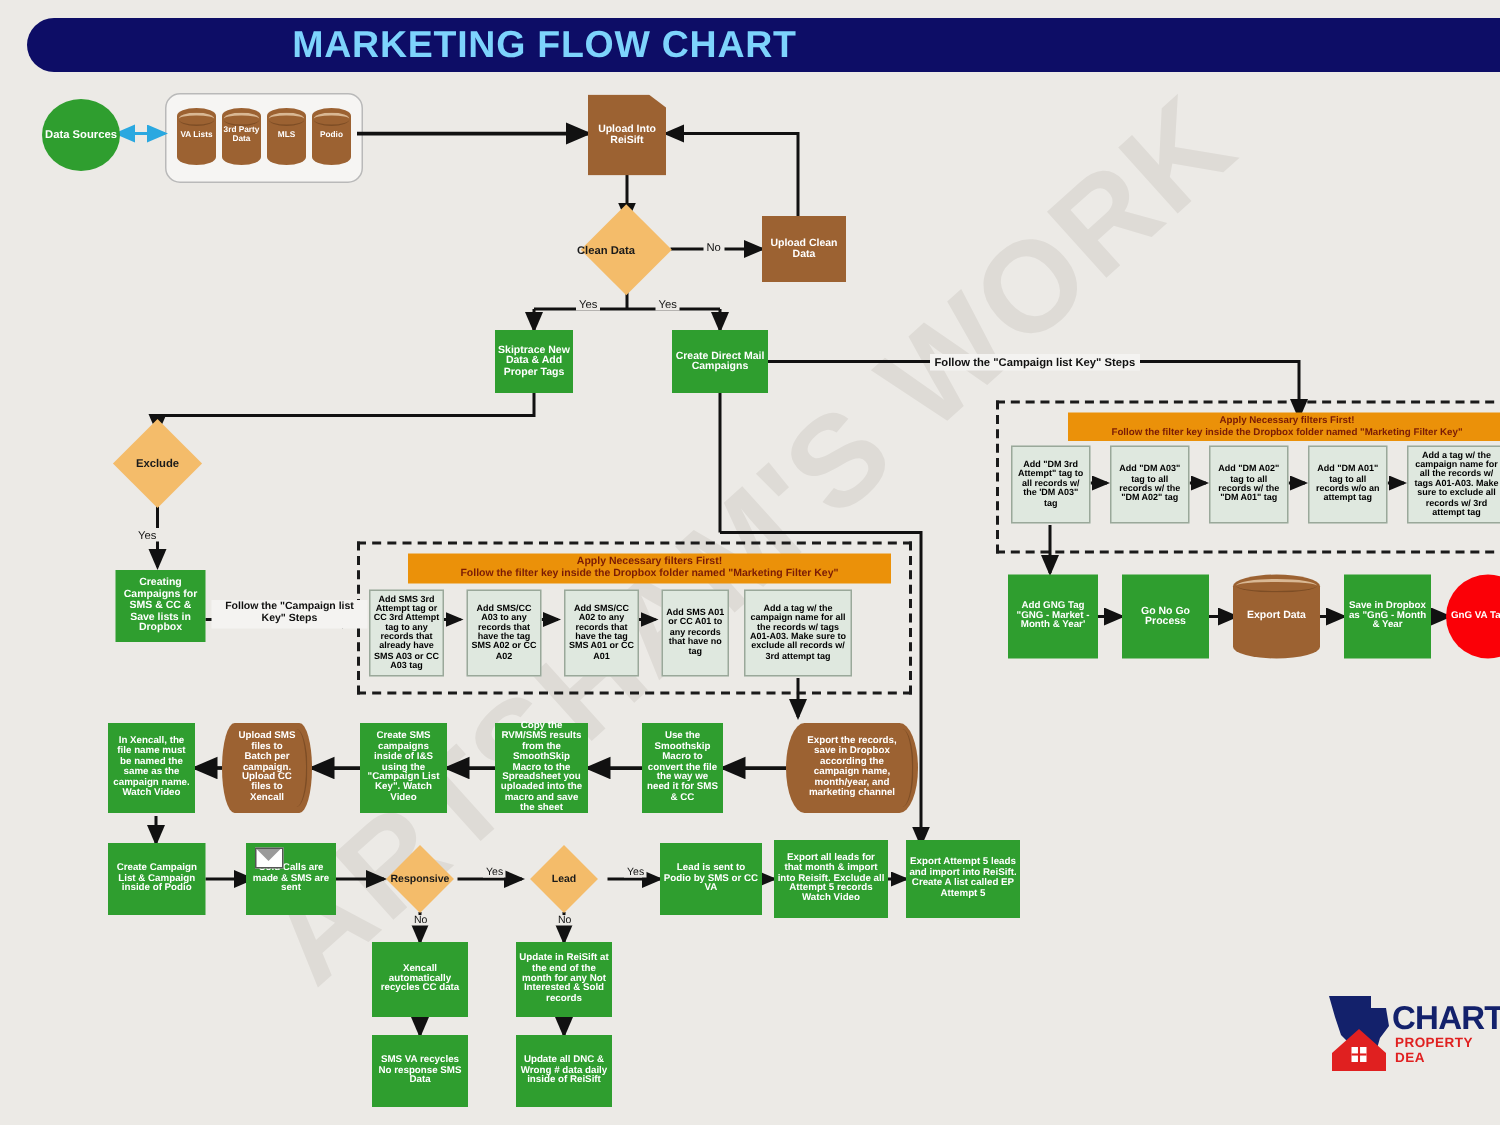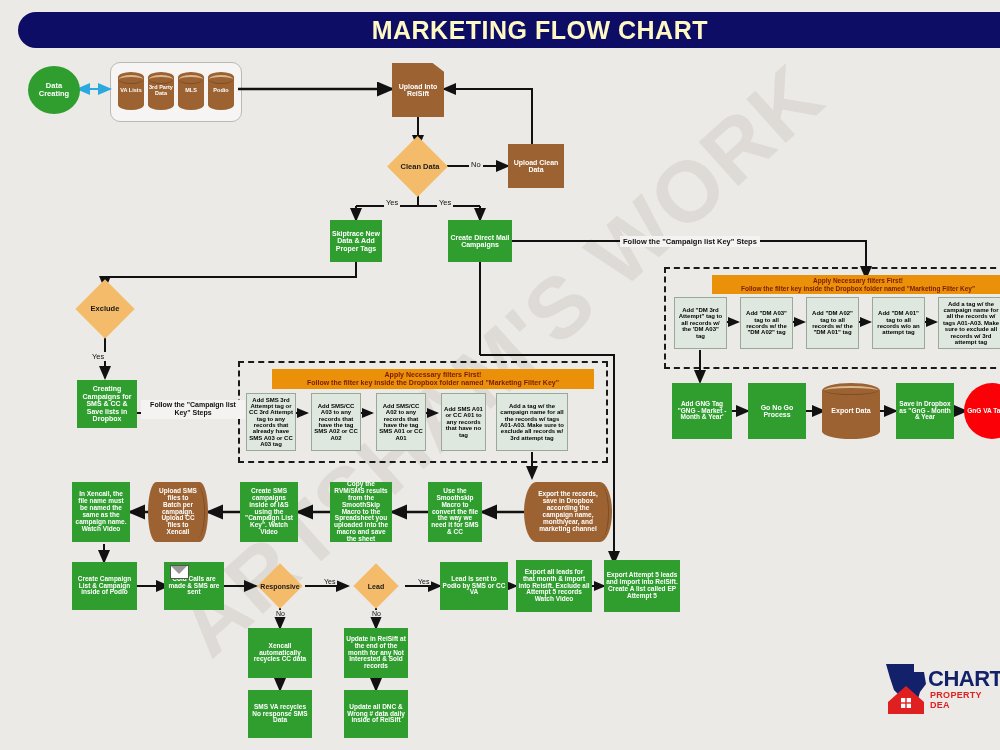--- a/index.html
+++ b/index.html
@@ -23,22 +23,22 @@
   }
 
   
   .header{
     position:absolute;left:18px;top:12px;width:1000px;height:36px;
     background:#0d0d66;border-radius:18px 0 0 18px;
     display:flex;align-items:center;justify-content:flex-start;
     z-index:5;
   }
   .header-title{
-    color:#fef9c3;font-size:25px;font-weight:bold;letter-spacing:.5px;
-    width:690px;text-align:right;
+    color:#7dd3fc;font-size:25px;font-weight:bold;letter-spacing:.5px;
+    width:690px;text-align:center;
   }
 
   
   .node{
     position:absolute;box-sizing:border-box;
     display:flex;align-items:center;justify-content:center;
     text-align:center;color:#ffffff;font-weight:bold;
     line-height:1.06;z-index:4;padding:2px;
   }
   .green{background:#2f9e2f;}
@@ -243,21 +243,21 @@
     <path d="M700,350 L700,382" stroke="#111" stroke-width="2" fill="none" marker-end="url(#ah)"></path>
 
     <path d="M732,411 L748,411" stroke="#111" stroke-width="2" fill="none" marker-end="url(#ah)"></path>
     <path d="M806,411 L824,411" stroke="#111" stroke-width="2" fill="none" marker-end="url(#ah)"></path>
     <path d="M880,411 L896,411" stroke="#111" stroke-width="2" fill="none" marker-end="url(#ah)"></path>
     <path d="M954,411 L966,411" stroke="#111" stroke-width="2" fill="none" marker-end="url(#ah)"></path>
 
   </svg>
 
   <div class="node green ellipse-node" style="left:28px;top:66px;width:52px;height:48px;font-size:7.5px;">
-    <span>Data Creating</span>
+    <span>Data Sources</span>
   </div>
 
   <div class="round-box" style="left:110px;top:62px;width:130px;height:58px;"></div>
 
   <div class="cyl" style="left:118px;top:72px;width:26px;height:38px;font-size:5.5px;">
     <span>VA Lists</span>
   </div>
   <div class="cyl" style="left:148px;top:72px;width:26px;height:38px;font-size:5.5px;">
     <span>3rd Party Data</span>
   </div>
@@ -266,21 +266,21 @@
   </div>
   <div class="cyl" style="left:208px;top:72px;width:26px;height:38px;font-size:5.5px;">
     <span>Podio</span>
   </div>
 
   <div class="node doc" style="left:392px;top:63px;width:52px;height:54px;font-size:7px;">
     <span>Upload Into ReiSift</span>
   </div>
 
   <div class="diamond" style="left:396px;top:145px;width:43px;height:43px;"></div>
-  <div class="diamond-label" style="left:388px;top:158px;width:64px;height:18px;font-size:7.5px;">
+  <div class="diamond-label" style="left:372px;top:158px;width:64px;height:18px;font-size:7.5px;">
     <span>Clean Data</span>
   </div>
 
   <div class="node brown" style="left:508px;top:144px;width:56px;height:44px;font-size:7px;">
     <span>Upload Clean Data</span>
   </div>
 
   <div class="edge-label" style="left:469px;top:160px;font-size:7.5px;">No</div>
   <div class="edge-label" style="left:384px;top:198px;font-size:7.5px;">Yes</div>
   <div class="edge-label" style="left:437px;top:198px;font-size:7.5px;">Yes</div>

